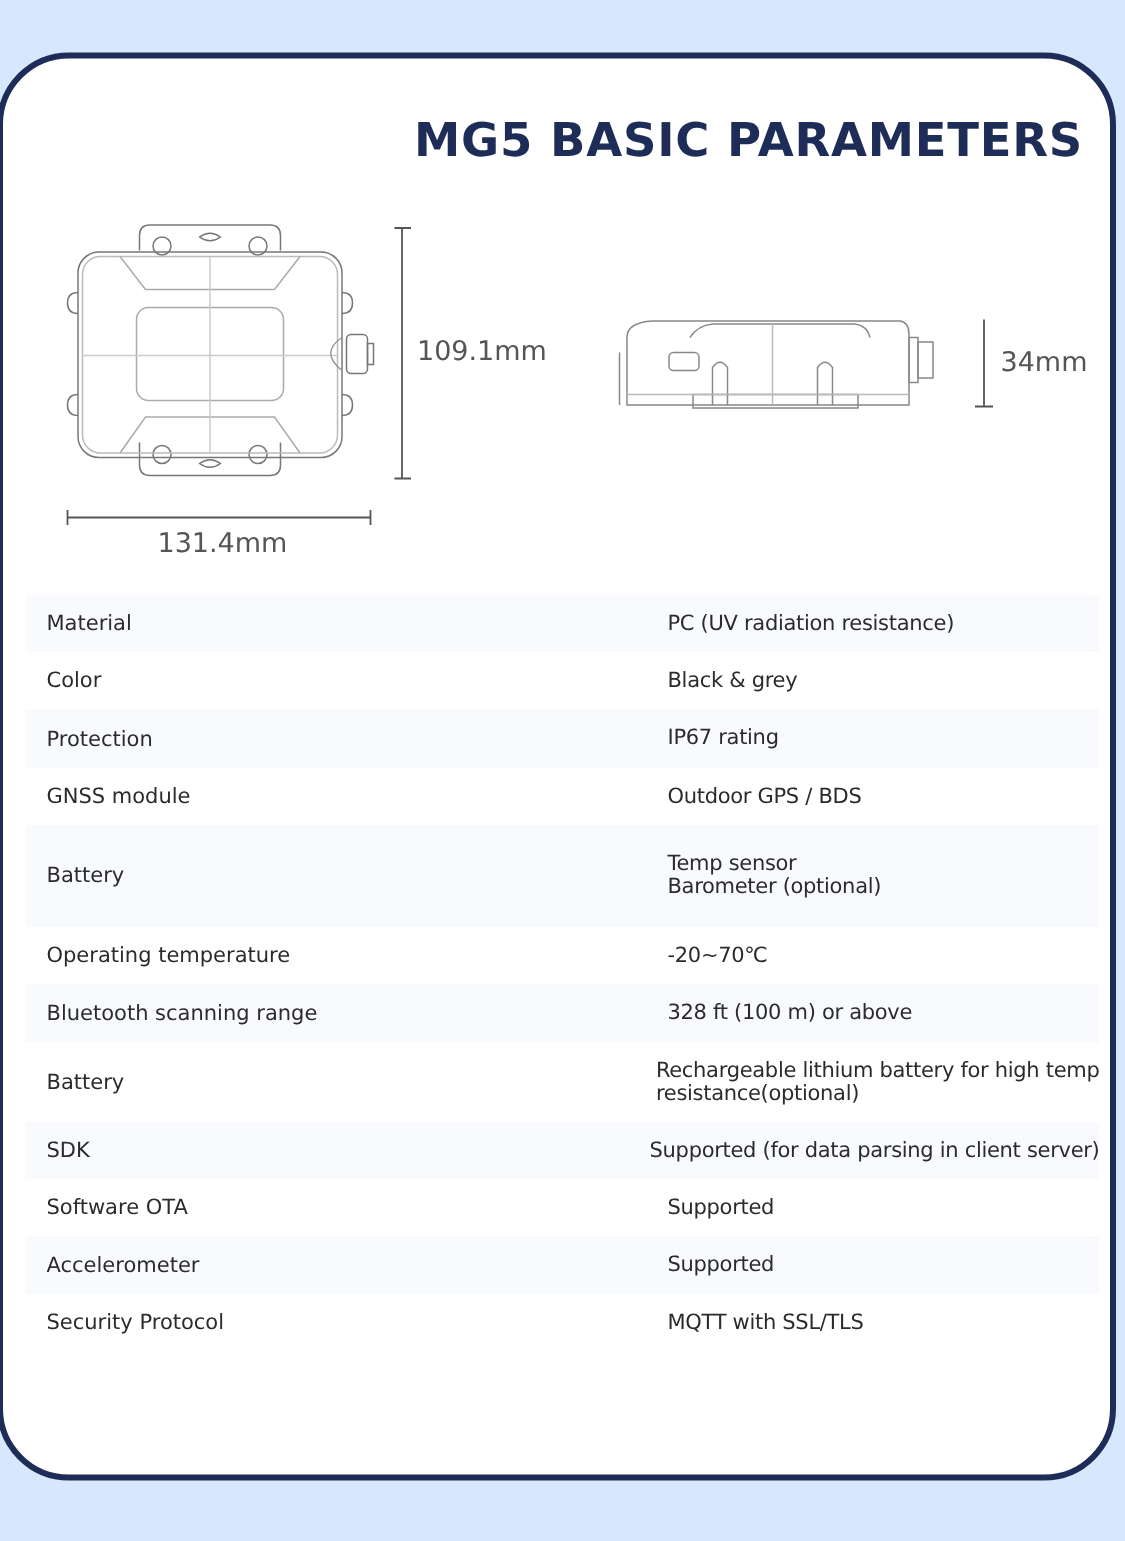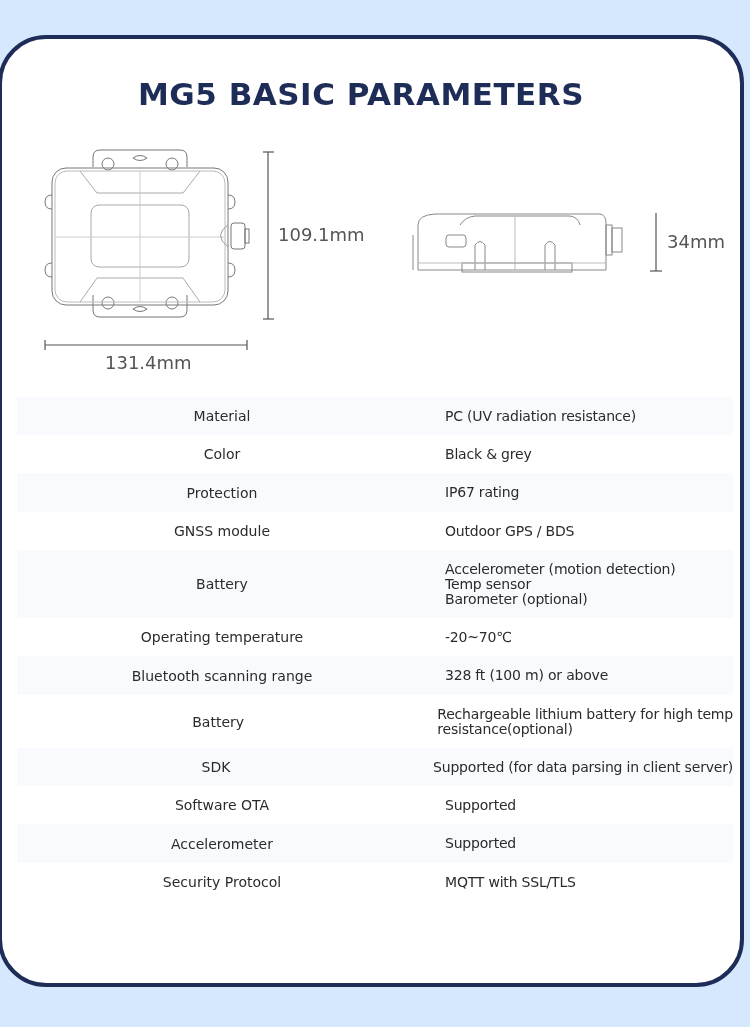--- a/index.html
+++ b/index.html
@@ -5,36 +5,36 @@
   html, body { margin:0; padding:0; }
   body {
     width:750px; height:1027px; background:#d6e8fd; position:relative; overflow:hidden;
     font-family:"Liberation Sans", sans-serif;
   }
   .card {
     position:absolute; left:-2px; top:35px; width:746px; height:952px;
     background:#ffffff; border:4px solid #1e2d57; border-radius:48px; box-sizing:border-box;
   }
   .title {
-    position:absolute; left:0; width:722px; top:76px; text-align:center;
+    position:absolute; left:0; width:722px; top:76px; text-align:right;
     font-family:"DejaVu Sans", sans-serif; font-weight:bold; font-size:31px; letter-spacing:0.5px;
     color:#1e2d57;
   }
   .drawing { position:absolute; }
   .dim-label {
     position:absolute; font-family:"DejaVu Sans", sans-serif; font-size:18px; color:#555;
   }
   .table { position:absolute; left:17px; top:397px; width:716px; }
   .row {
     display:flex; align-items:center; font-size:14px; color:#2b2b2b;
     font-family:"DejaVu Sans", sans-serif;
   }
   .row:nth-child(odd) { background:#f8fafe; }
   .row:nth-child(even) { background:#ffffff; }
-  .cell-k { width:396px; padding-left:14px; box-sizing:border-box;text-align:center; }
+  .cell-k { width:396px; padding-left:14px; box-sizing:border-box; }
   .cell-v { flex:1; line-height:15px; letter-spacing:-0.2px;margin-left:32px; }
   .cell-v div { white-space:nowrap; }
 </style>
 </head>
 <body>
 
 <div class="card"></div>
 
 <div class="title">MG5 BASIC PARAMETERS</div>
 
@@ -125,21 +125,20 @@
   </div>
   <div class="row" style="height:38px">
     <div class="cell-k">GNSS module</div>
     <div class="cell-v">
         <div>Outdoor GPS / BDS</div>
       </div>
   </div>
   <div class="row" style="height:68px">
     <div class="cell-k">Battery</div>
     <div class="cell-v">
-      <div>Accelerometer (motion detection)</div>
         <div>Temp sensor</div>
         <div>Barometer (optional)</div>
     </div>
   </div>
   <div class="row" style="height:38px">
     <div class="cell-k">Operating temperature</div>
     <div class="cell-v">
         <div>-20~70℃</div>
       </div>
   </div>

